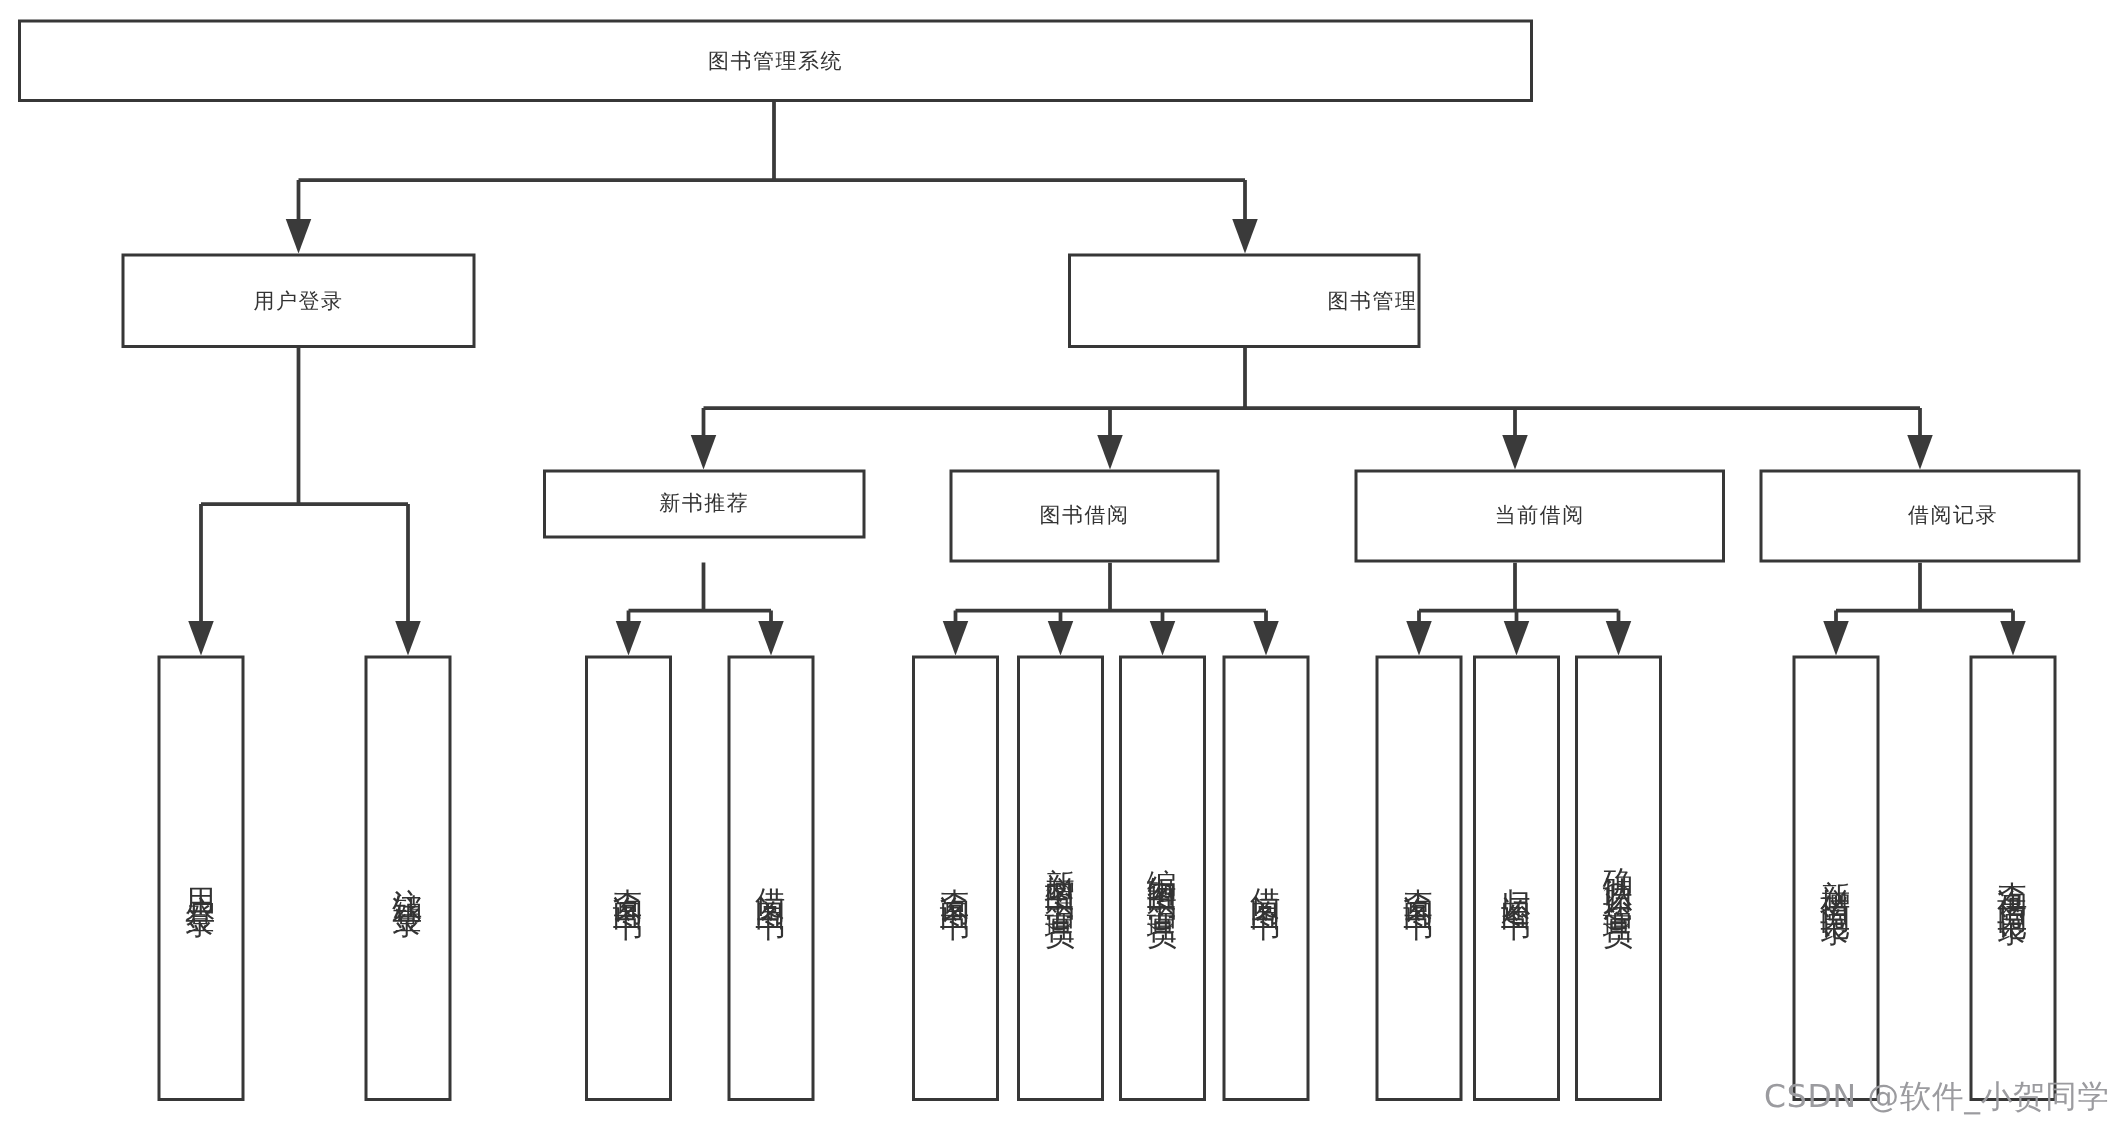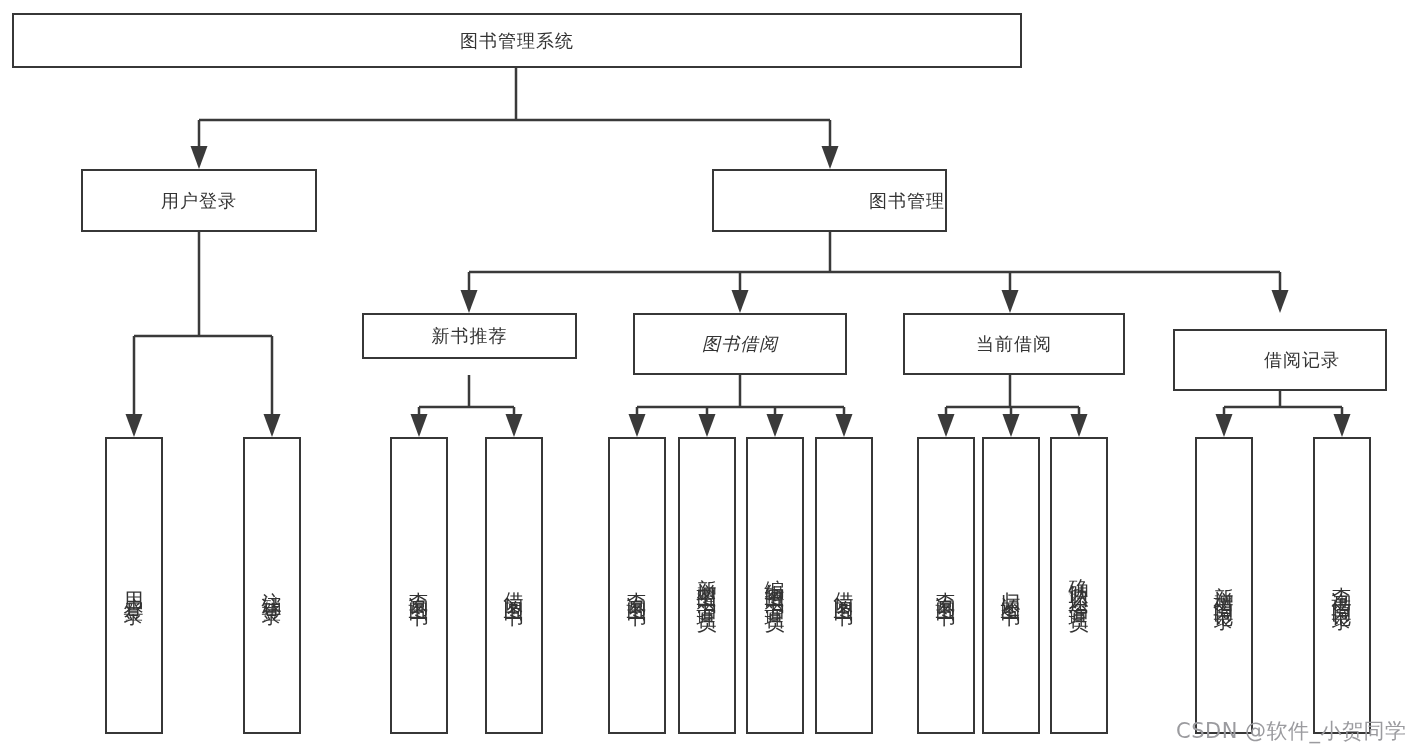--- a/index.html
+++ b/index.html
@@ -18,21 +18,21 @@
     box-sizing:border-box;
     background:#ffffff;
     border:2px solid #373737;
     display:flex;
     align-items:center;
     justify-content:center;
     color:#333333;
     z-index:2;
   }
   .node.h span{
-    font-size:18px;
+    font-size:14px;
     letter-spacing:1px;
     white-space:nowrap;
   }
   .node.v span{
     writing-mode:vertical-rl;
     text-orientation:mixed;
     font-size:20px;
     letter-spacing:5px;
     line-height:1.1;
     white-space:nowrap;
@@ -95,27 +95,27 @@
   <div class="node h" style="left:81px;top:169px;width:236px;height:63px;">
     <span>用户登录</span>
   </div>
   <div class="node h" style="left:712px;top:169px;width:235px;height:63px;justify-content:flex-end;">
     <span>图书管理</span>
   </div>
 
   <div class="node h" style="left:362px;top:313px;width:215px;height:46px;">
     <span>新书推荐</span>
   </div>
-  <div class="node h" style="left:633px;top:313px;width:214px;height:62px;font-style:italic;">
+  <div class="node h" style="left:633px;top:313px;width:180px;height:62px;">
     <span>图书借阅</span>
   </div>
-  <div class="node h" style="left:903px;top:313px;width:222px;height:62px;">
+  <div class="node h" style="left:903px;top:313px;width:247px;height:62px;">
     <span>当前借阅</span>
   </div>
-  <div class="node h" style="left:1173px;top:329px;width:214px;height:62px;padding-left:44px;">
+  <div class="node h" style="left:1173px;top:313px;width:214px;height:62px;padding-left:44px;">
     <span>借阅记录</span>
   </div>
 
   <div class="node v" style="left:105px;top:437px;width:58px;height:297px;">
     <span>用户登录</span>
   </div>
   <div class="node v" style="left:243px;top:437px;width:58px;height:297px;">
     <span>注销登录</span>
   </div>
 

